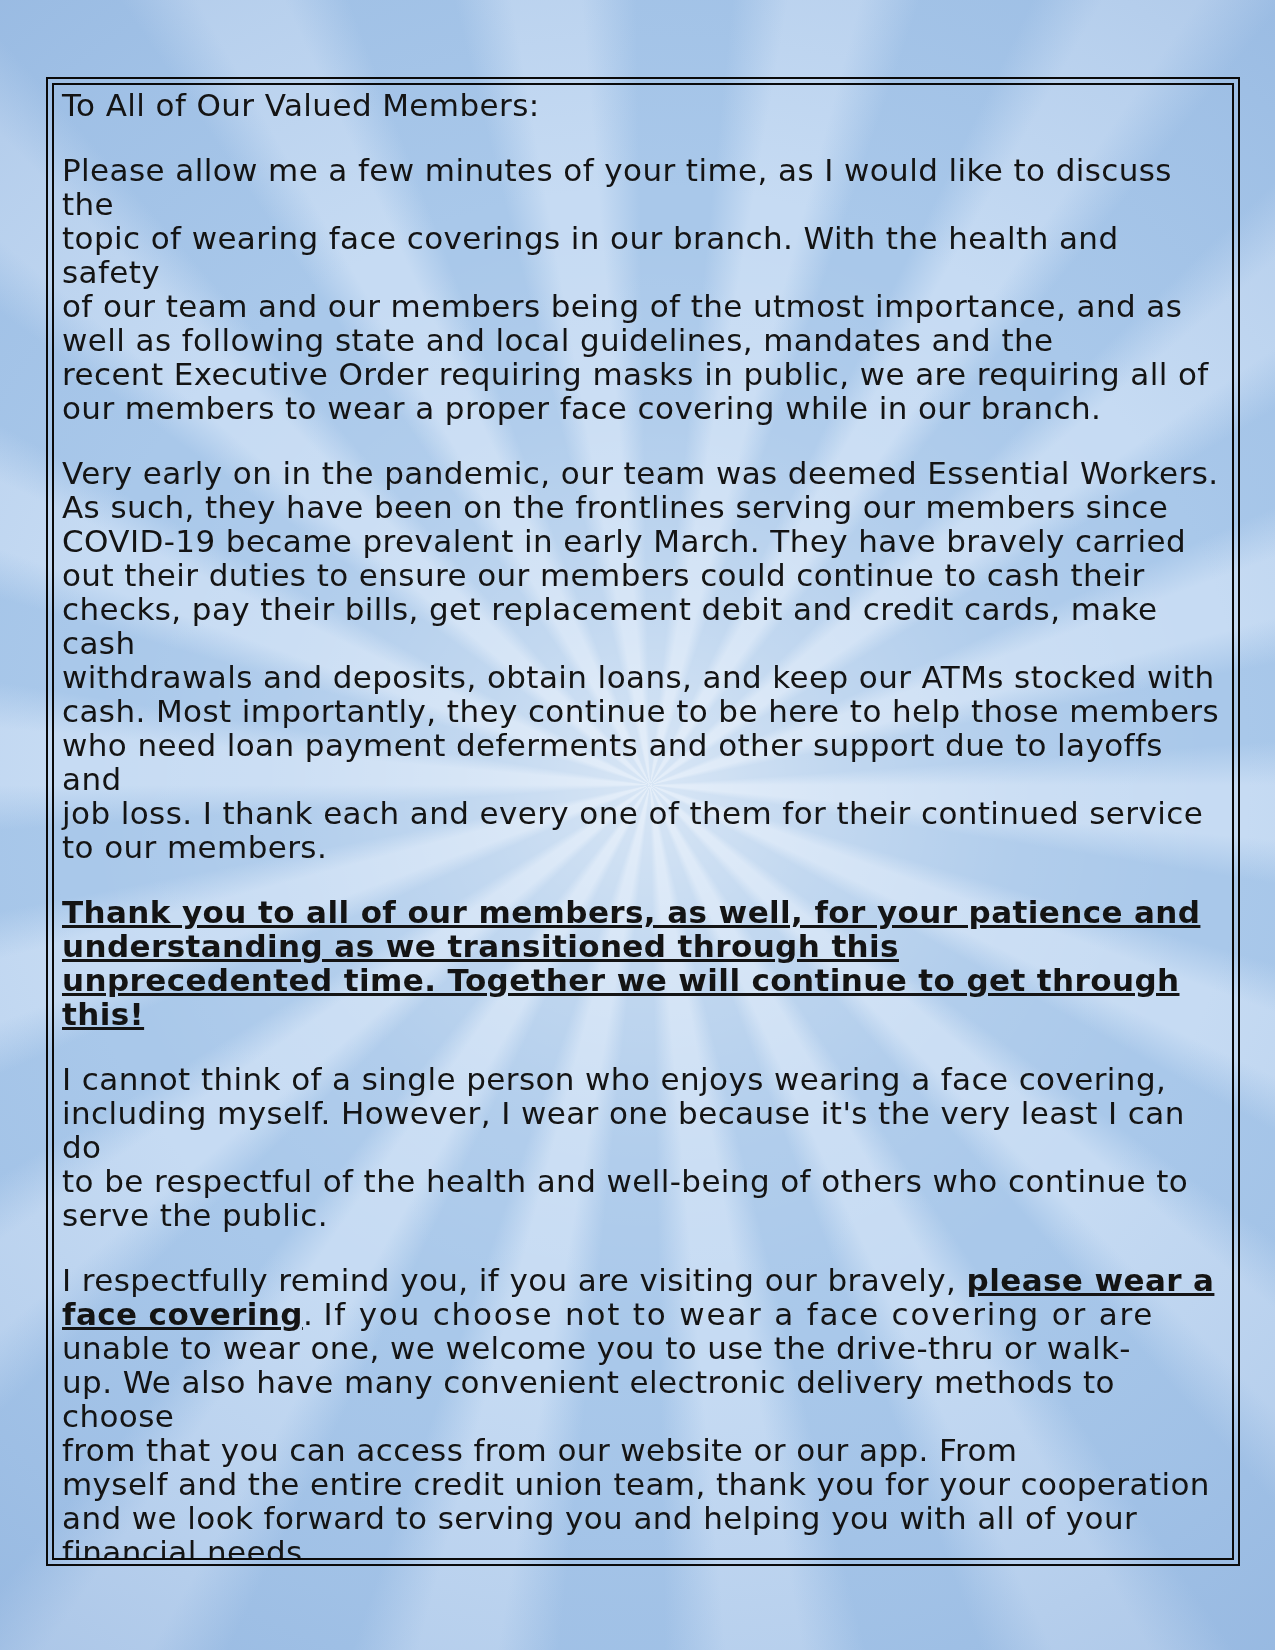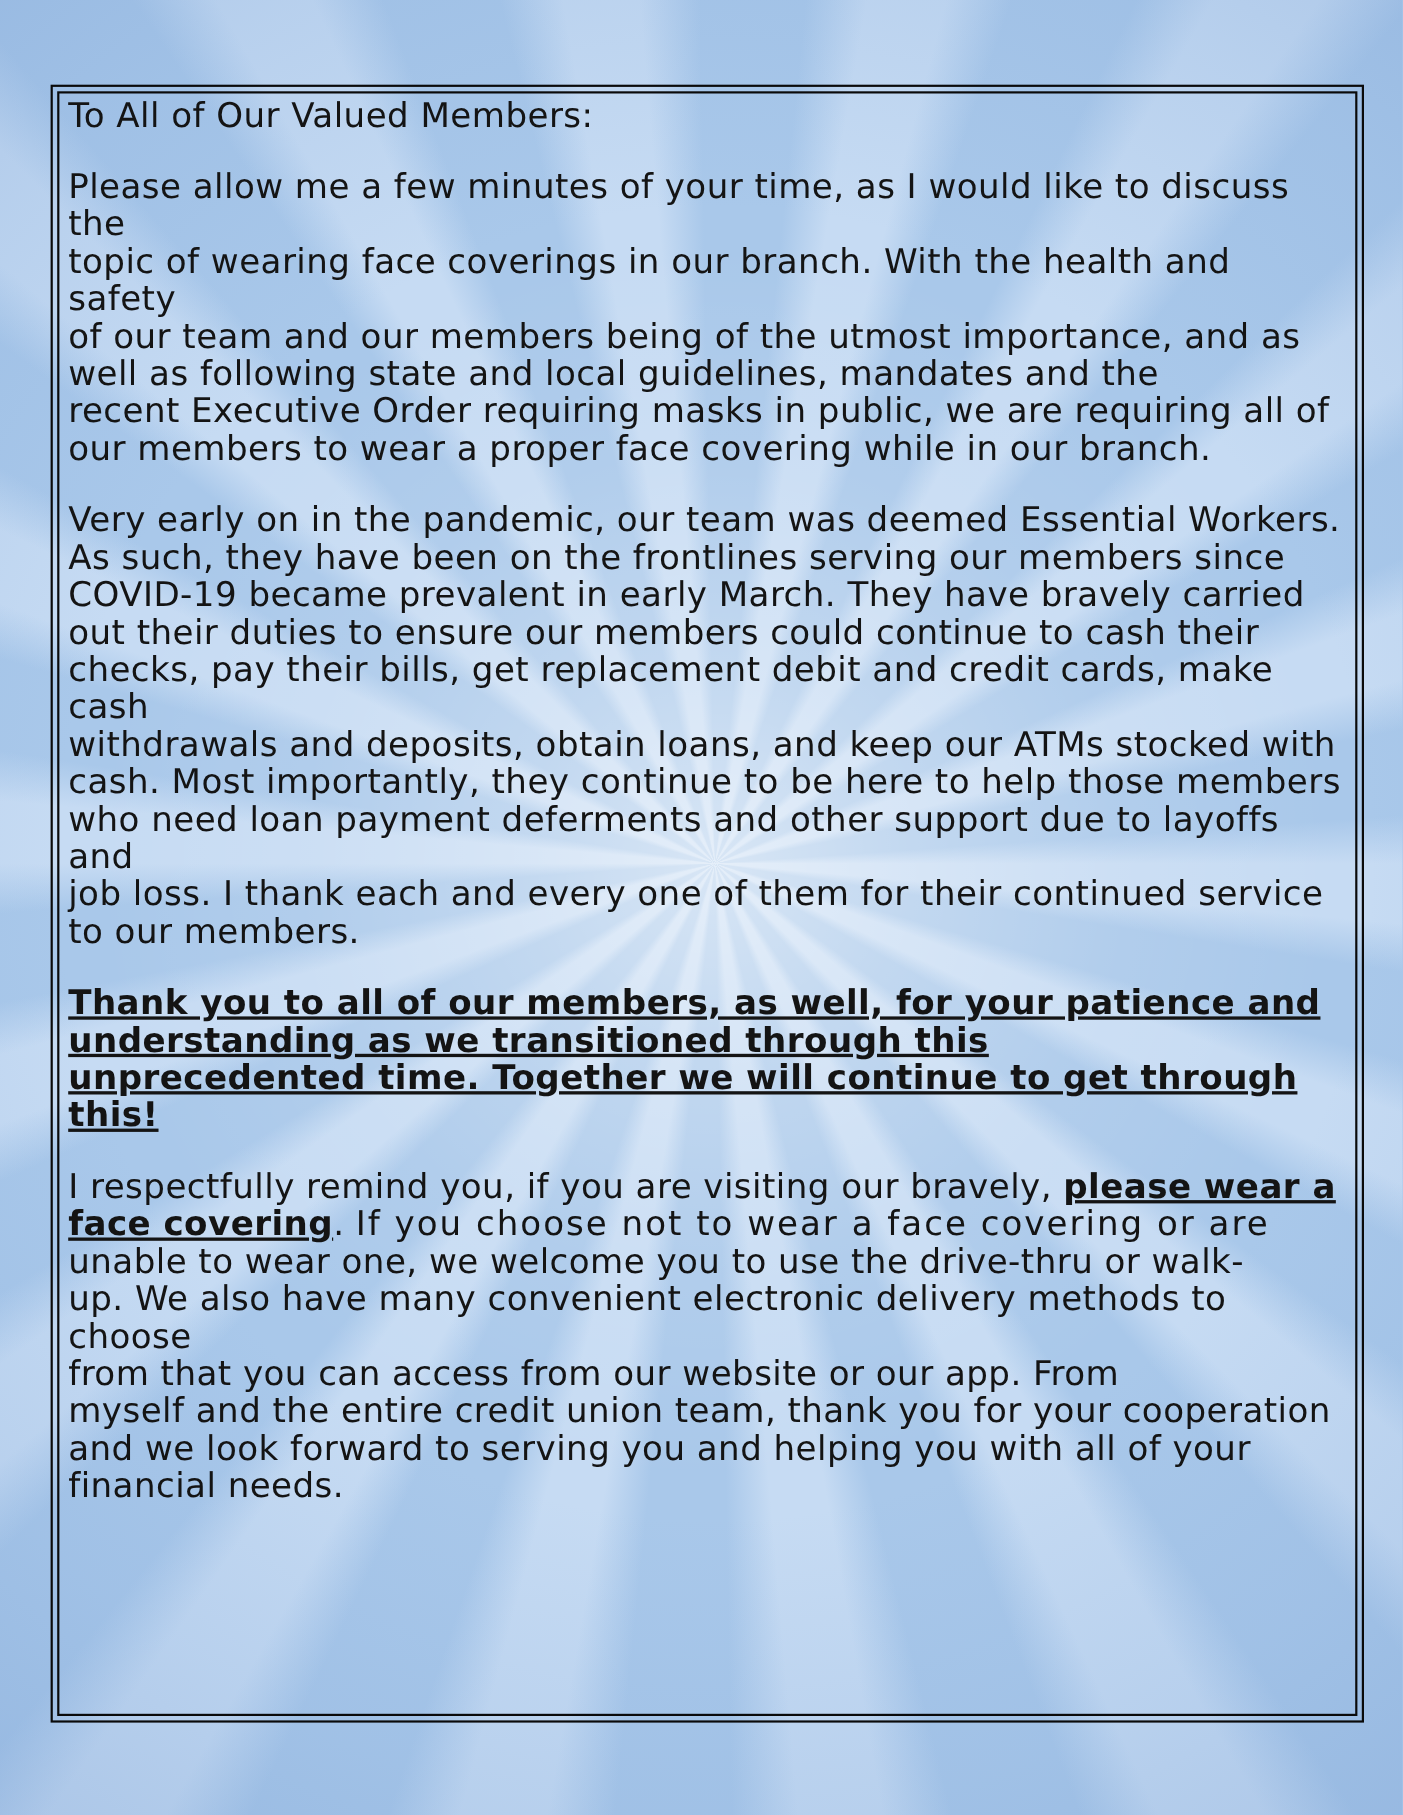--- a/index.html
+++ b/index.html
@@ -82,20 +82,24 @@
 checks, pay their bills, get replacement debit and credit cards, make cash
 withdrawals and deposits, obtain loans, and keep our ATMs stocked with
 cash. Most importantly, they continue to be here to help those members
 who need loan payment deferments and other support due to layoffs and
 job loss. I thank each and every one of them for their continued service
 to our members.</span></p>
       <p class="paragraph"><span class="bold">Thank you to all of our members, as well, for your patience and
 understanding as we transitioned through this
 unprecedented time. Together we will continue to get through
 this!</span></p>
+      <p class="paragraph"><span>I cannot think of a single person who enjoys wearing a face covering,
+including myself. However, I wear one because it's the very least I can do
+to be respectful of the health and well-being of others who continue to
+serve the public.</span></p>
       <p class="paragraph"><span>I respectfully remind you, if you are visiting our bravely, </span><span class="bold">please wear a
 face covering</span><span>. </span><span class="spaced">If you choose not to wear a face covering or are</span><span>
 unable to wear one, we welcome you to use the drive-thru or walk-
 up. We also have many convenient electronic delivery methods to choose
 from that you can access from our website or our app. From
 myself and the entire credit union team, thank you for your cooperation
 and we look forward to serving you and helping you with all of your
 financial needs.</span></p>
     </div>
 </div>

